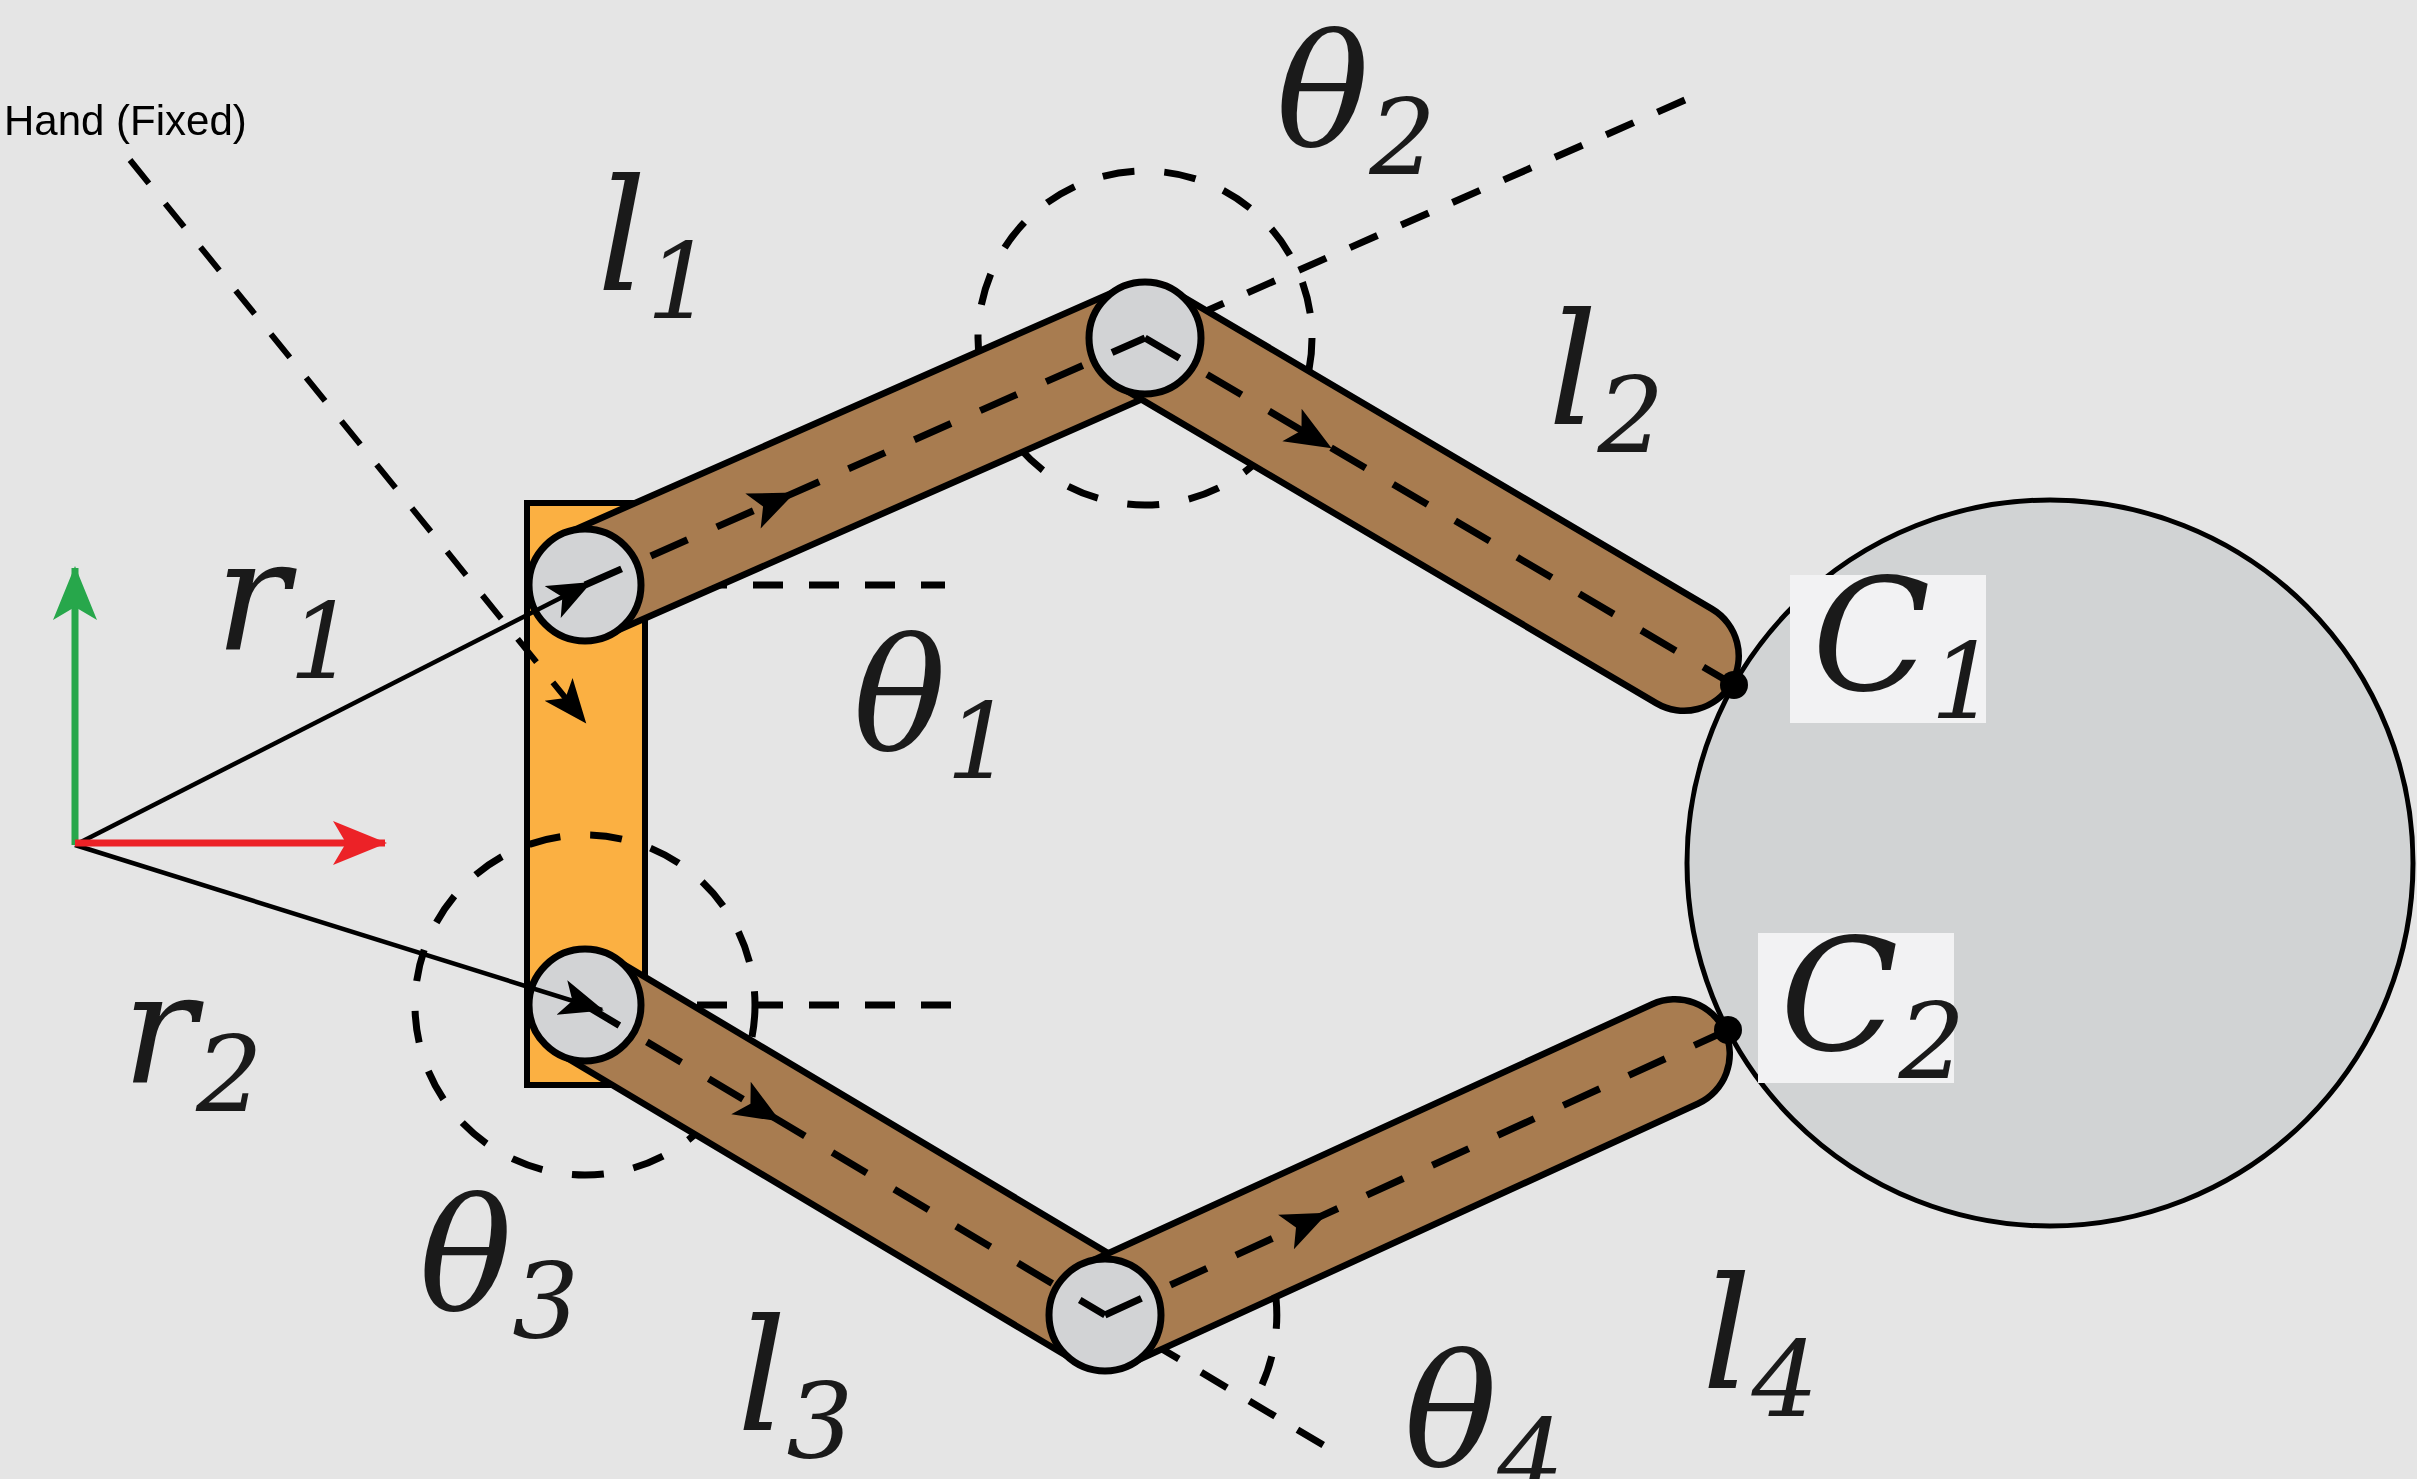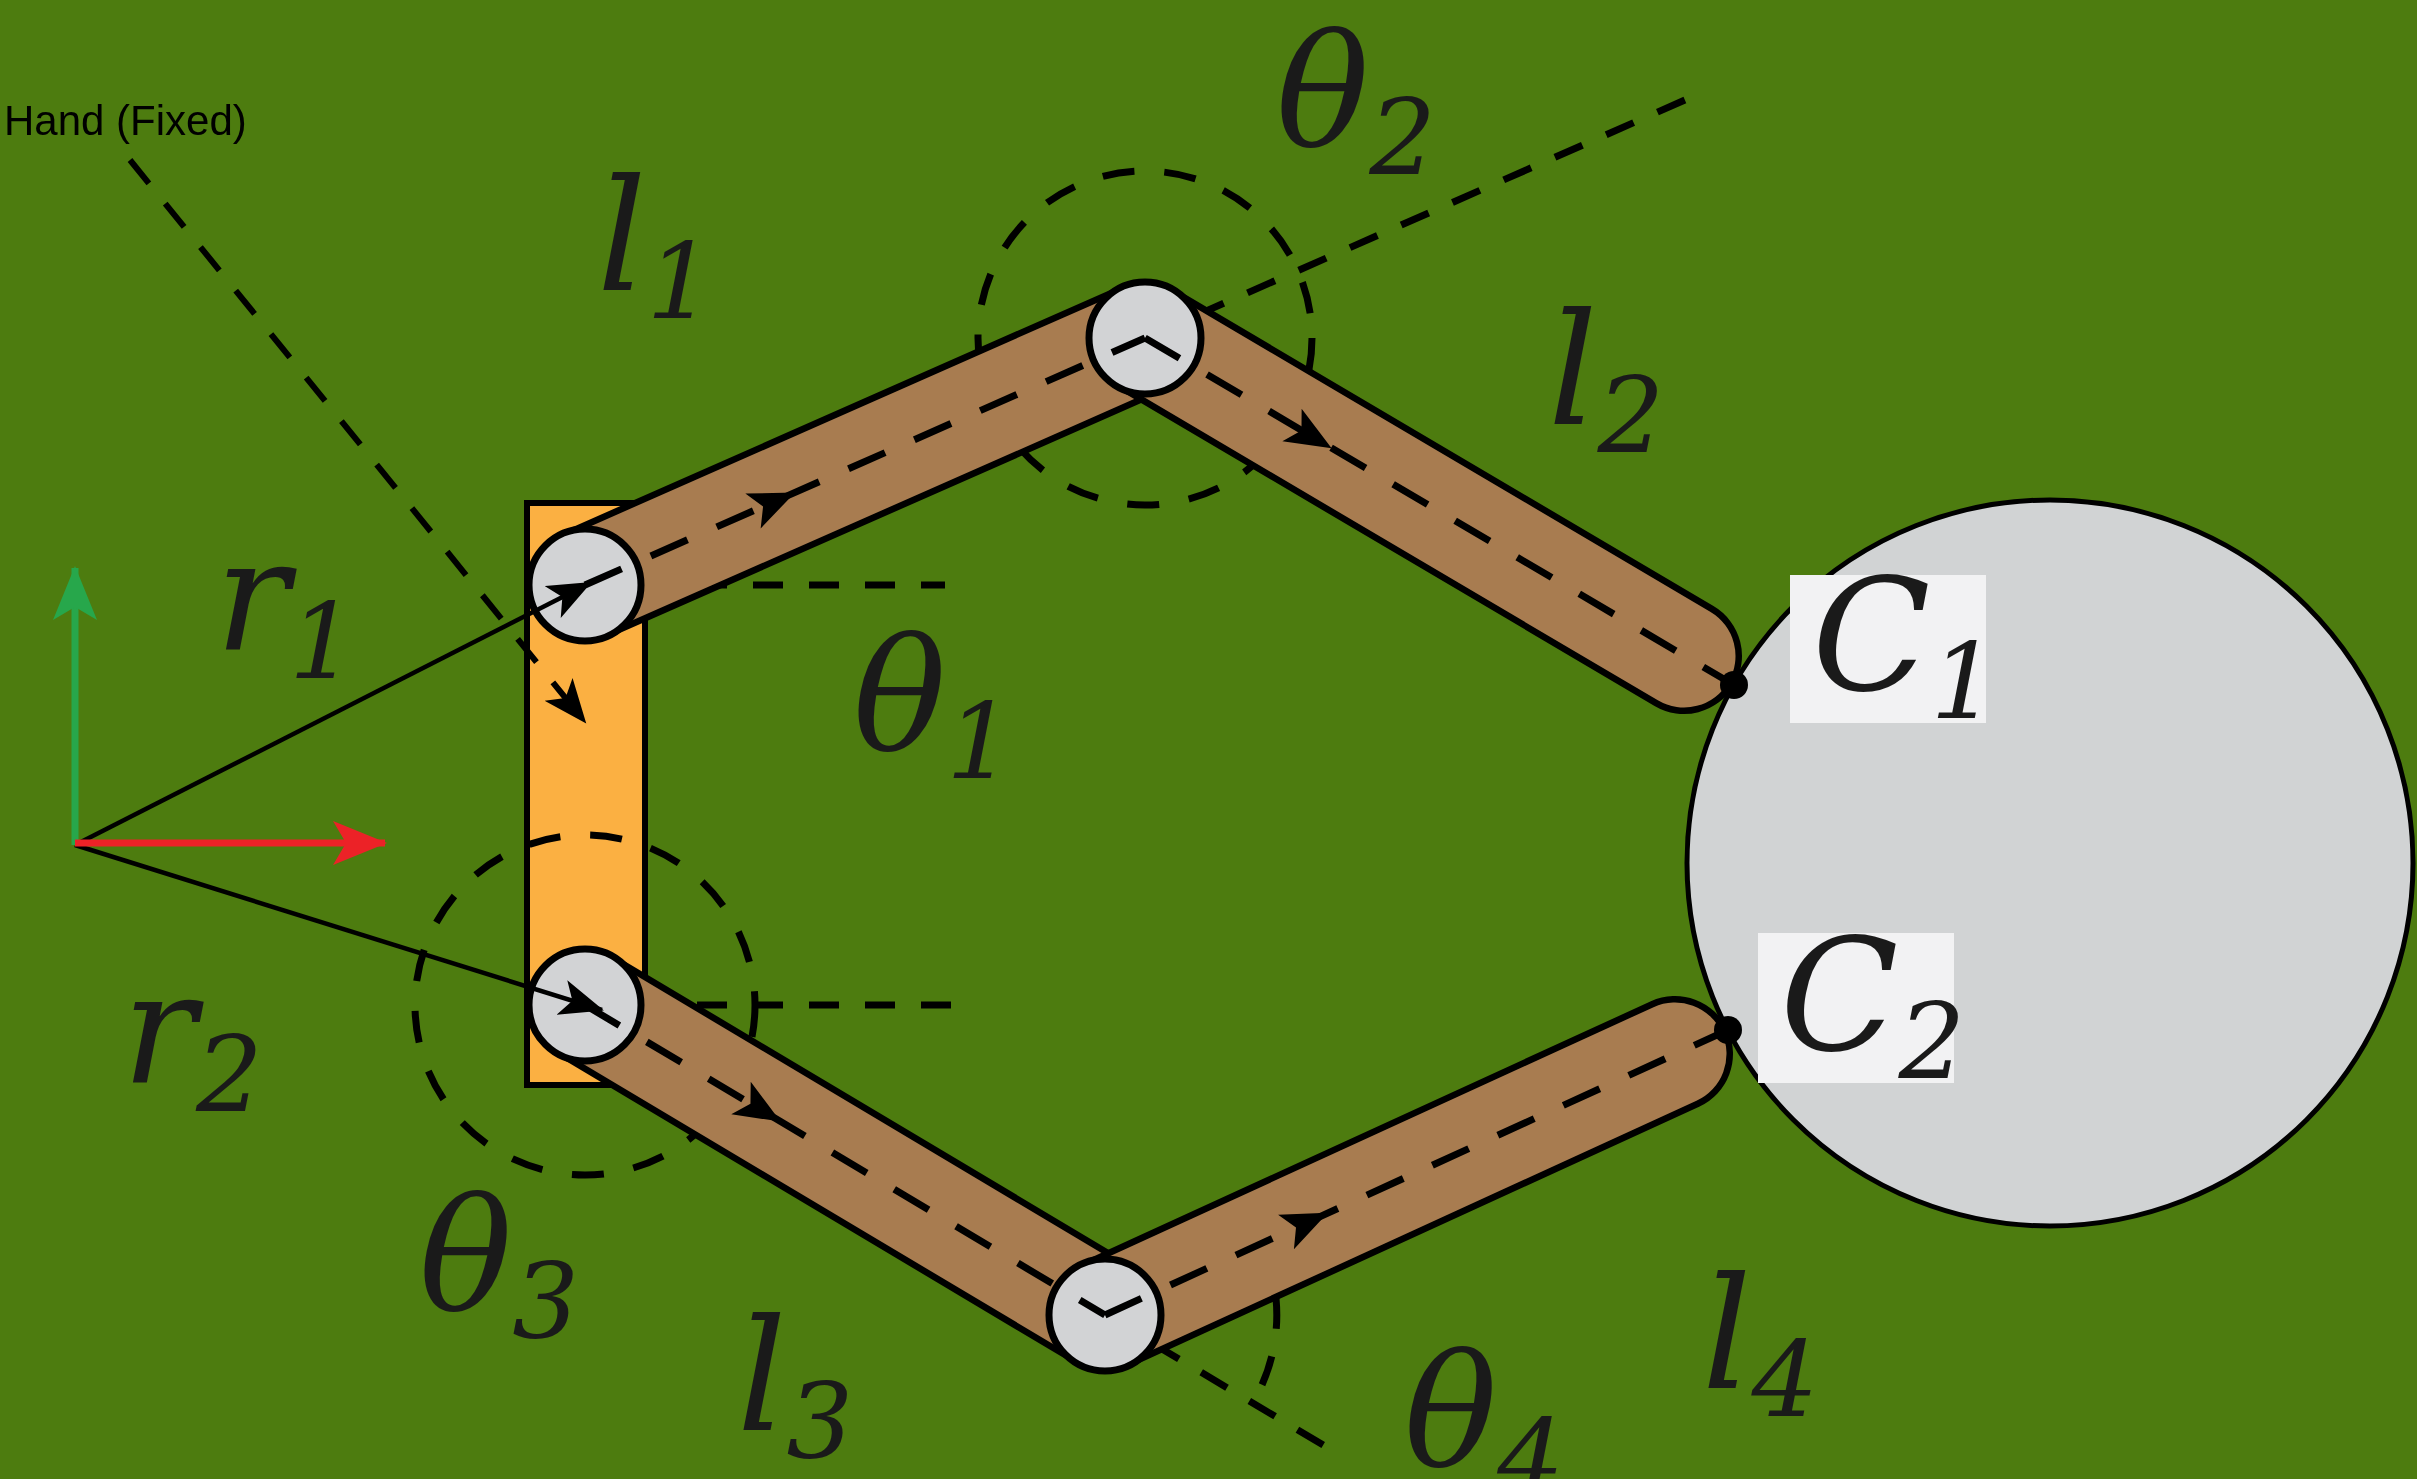--- a/index.html
+++ b/index.html
@@ -1,16 +1,16 @@
 <!DOCTYPE html>
 <html><head>
 <meta charset="utf-8">
 <style>
   html,body{margin:0;padding:0;background:#ffffff;}
-  #stage{position:relative;width:2417px;height:1479px;background:#4d7c0f;overflow:hidden;}
+  #stage{position:relative;width:2417px;height:1479px;background:#e5e5e5;overflow:hidden;}
   svg{display:block;}
   .mathlab{font-family:"DejaVu Serif","Liberation Serif",serif;font-style:italic;fill:#1a1a1a;}
   .sanslab{font-family:"Liberation Sans","DejaVu Sans",sans-serif;font-style:normal;fill:#000;}
 </style>
 </head>
 <body>
 
 <div id="stage">
 <svg width="2417" height="1479" viewBox="0 0 2417 1479">
   <defs>

